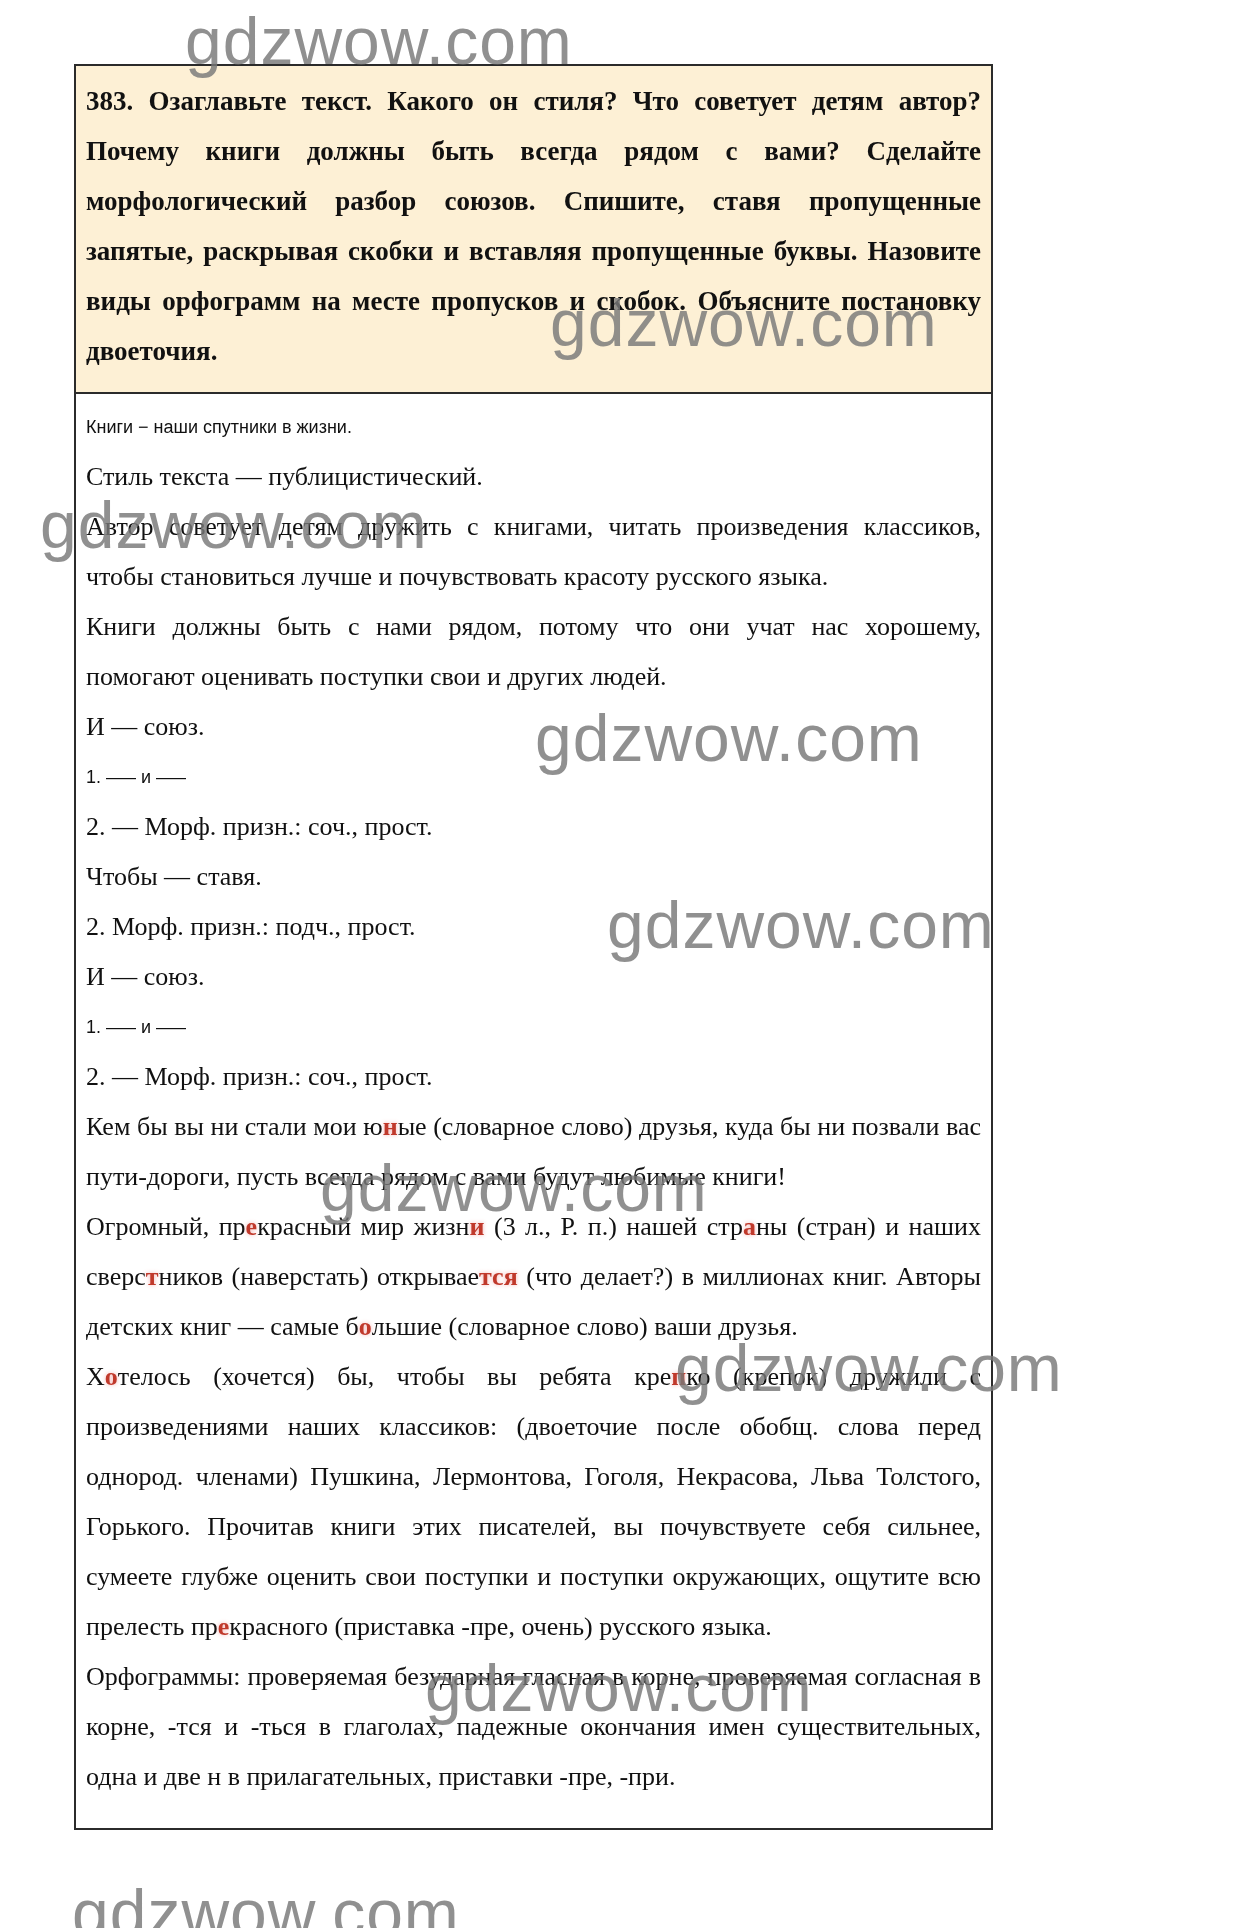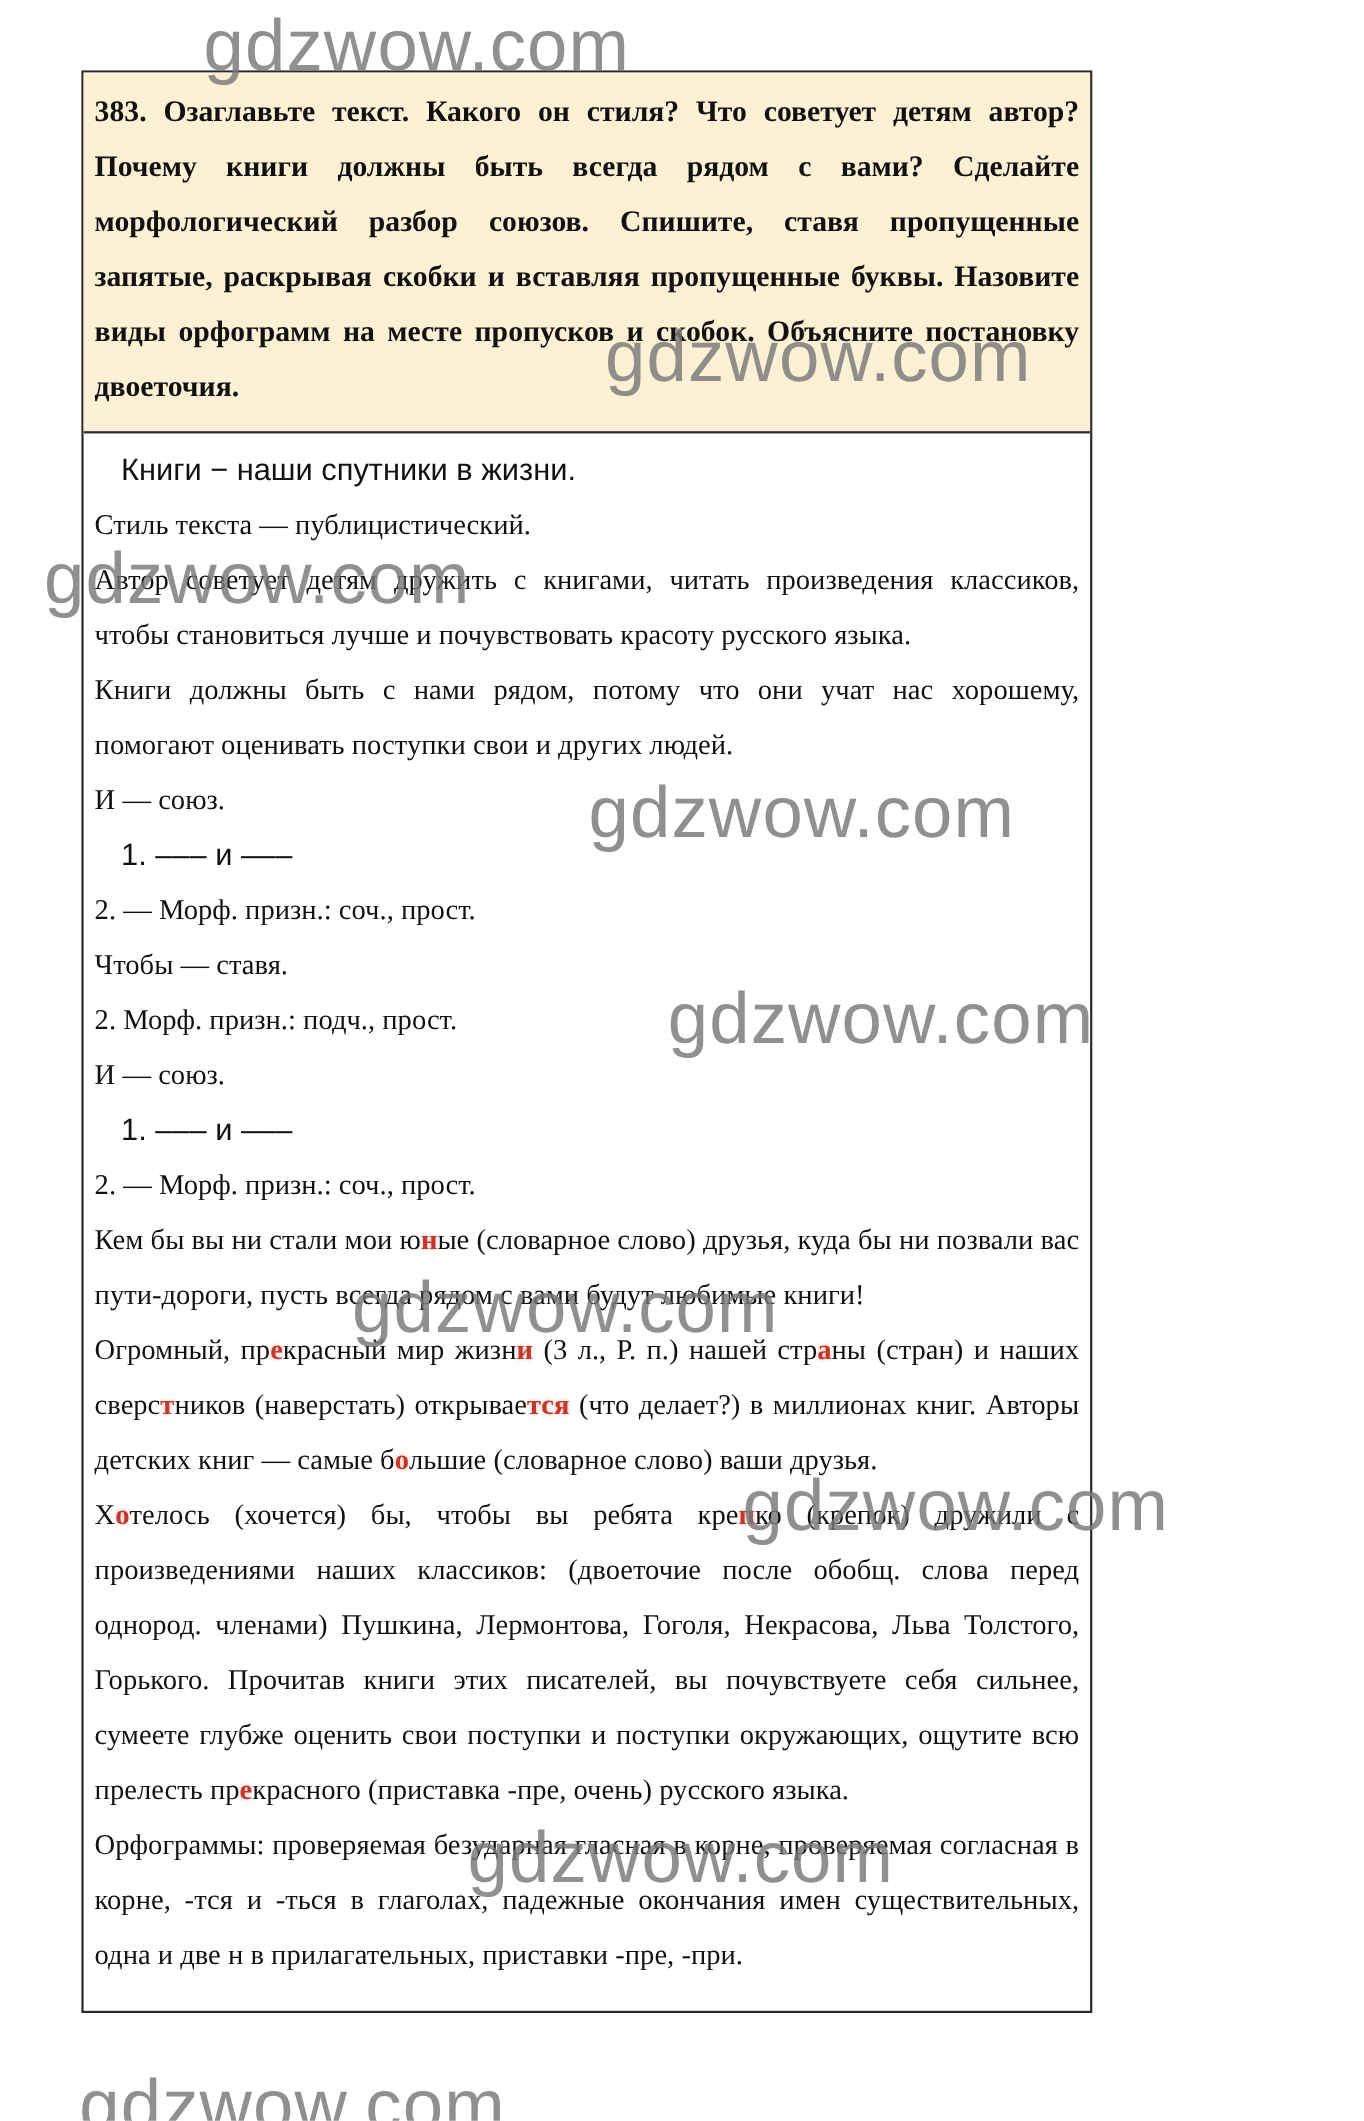--- a/index.html
+++ b/index.html
@@ -13,21 +13,21 @@
       padding: 10px 10px 16px 10px;
       font-family: "Liberation Serif", serif; font-weight: bold;
       font-size: 27px; line-height: 50px; text-align: justify; color: #111;
     }
     .answer {
       padding: 8px 10px 26px 10px;
       font-family: "Liberation Serif", serif; font-size: 26px;
       line-height: 50px; text-align: justify; color: #111;
     }
     .answer p { margin: 0; }
-    .answer .sans { font-family: "Liberation Sans", sans-serif; font-size: 28px; margin-left: 24px; }
+    .answer .sans { font-family: "Liberation Sans", sans-serif; font-size: 18px; }
     .hl { color: #c0392b; font-weight: bold; text-shadow: 0 0 4px rgba(230,90,90,0.45); }
     .wm {
       position: absolute; font-family: "Liberation Sans", sans-serif;
       font-size: 66px; color: rgba(120,120,120,0.82); letter-spacing: 1px;
       pointer-events: none; white-space: nowrap; line-height: 1;
     }
   </style>
 </head>
 <body>
 

